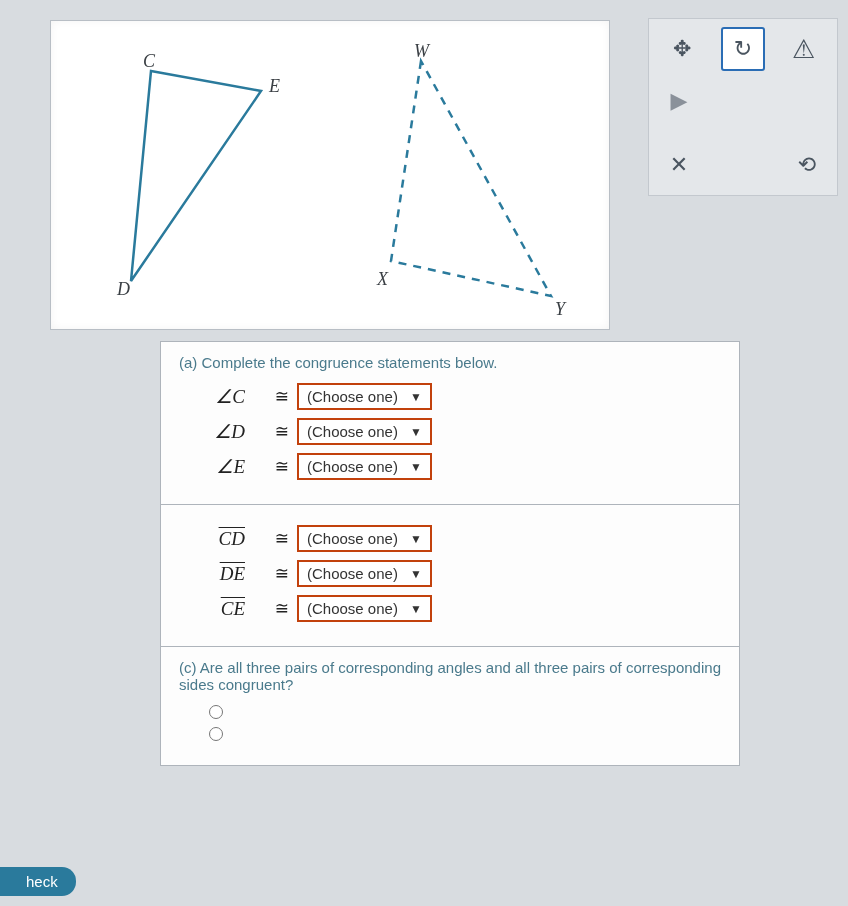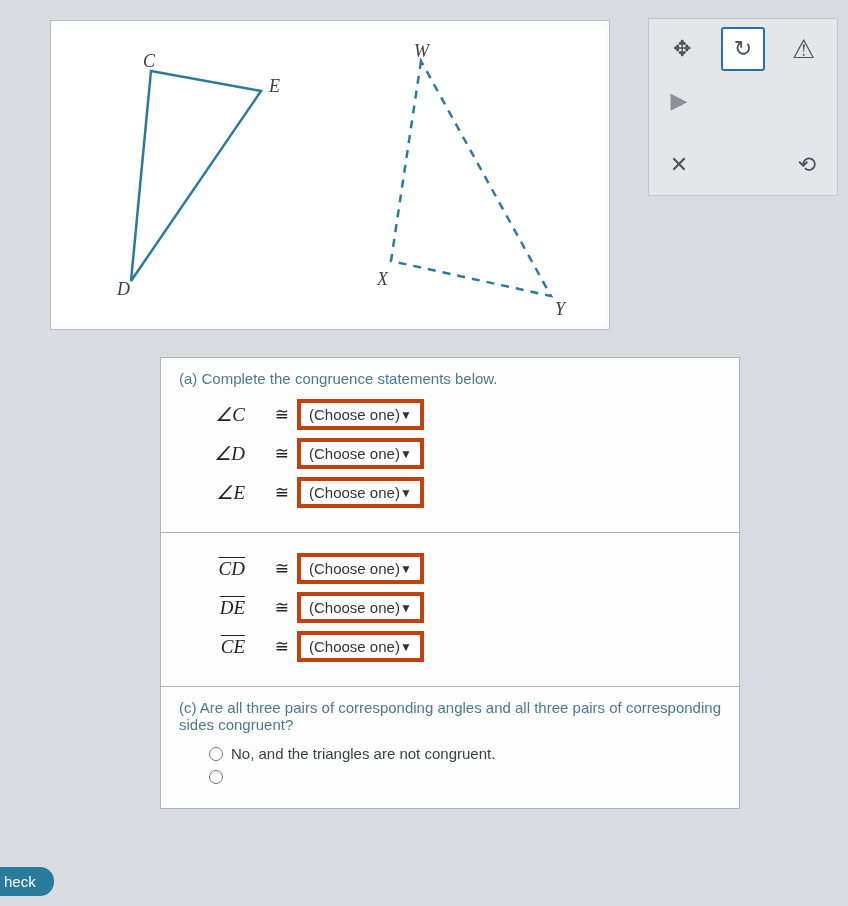--- a/index.html
+++ b/index.html
@@ -27,21 +27,21 @@
     box-shadow: inset 0 0 8px rgba(0,0,0,0.05);
   }
   .tri-label {
     position: absolute;
     font-style: italic;
     font-family: 'Times New Roman', serif;
     font-size: 18px;
     color: #3a3f44;
   }
   .questions {
-    margin-top: 27px;
+    margin-top: 11px;
     margin-left: 110px;
     width: 580px;
     border: 1px solid #aeb4bb;
     background: #fdfdfd;
   }
   .section {
     border-bottom: 1px solid #aeb4bb;
     padding: 12px 18px 16px 18px;
   }
   .section:last-child { border-bottom: none; }
@@ -64,28 +64,28 @@
     min-width: 36px;
     text-align: right;
   }
   .overline {
     text-decoration: overline;
     text-decoration-thickness: 1px;
     font-style: italic;
   }
   .cong { font-style: normal; font-size: 17px; margin: 0 2px; }
   .select-box {
-    border: 4px solid #c2410c;
+    border: 2px solid #c2410c;
     background: #fff;
     padding: 3px 8px;
     font-size: 15px;
     color: #333;
     display: inline-flex;
     align-items: center;
-    gap: 0;
+    gap: 12px;
     cursor: pointer;
   }
   .select-box .tri-down {
     font-size: 12px;
     color: #333;
   }
   .radio-row {
     margin: 8px 0 8px 30px;
     display: flex;
     align-items: center;
@@ -124,21 +124,21 @@
     border: 2px solid #2a6db5;
     background: #fff;
     border-radius: 3px;
   }
   .check-btn {
     position: absolute;
     bottom: 10px;
     left: 0;
     background: #2a7a9c;
     color: #fff;
-    padding: 6px 18px 6px 4px;
+    padding: 6px 18px 6px 26px;
     border-radius: 0 14px 14px 0;
     font-size: 15px;
     cursor: pointer;
   }
 </style>
 </head>
 <body>
 
 <div class="content-area">
 
@@ -213,21 +213,20 @@
           <span>(Choose one)</span>
           <span class="tri-down">▼</span>
         </div>
       </div>
     </div>
 
     <div class="section">
       <div class="prompt">(c)  Are all three pairs of corresponding angles and all three pairs of corresponding sides congruent?</div>
       <label class="radio-row">
         <input type="radio" name="c" style="">
-        <span>No, and the triangles are not congruent.</span>
       </label>
       <label class="radio-row">
         <input type="radio" name="c" style="">
       </label>
     </div>
 
   </div>
 </div>
 
 <div class="toolbar">

